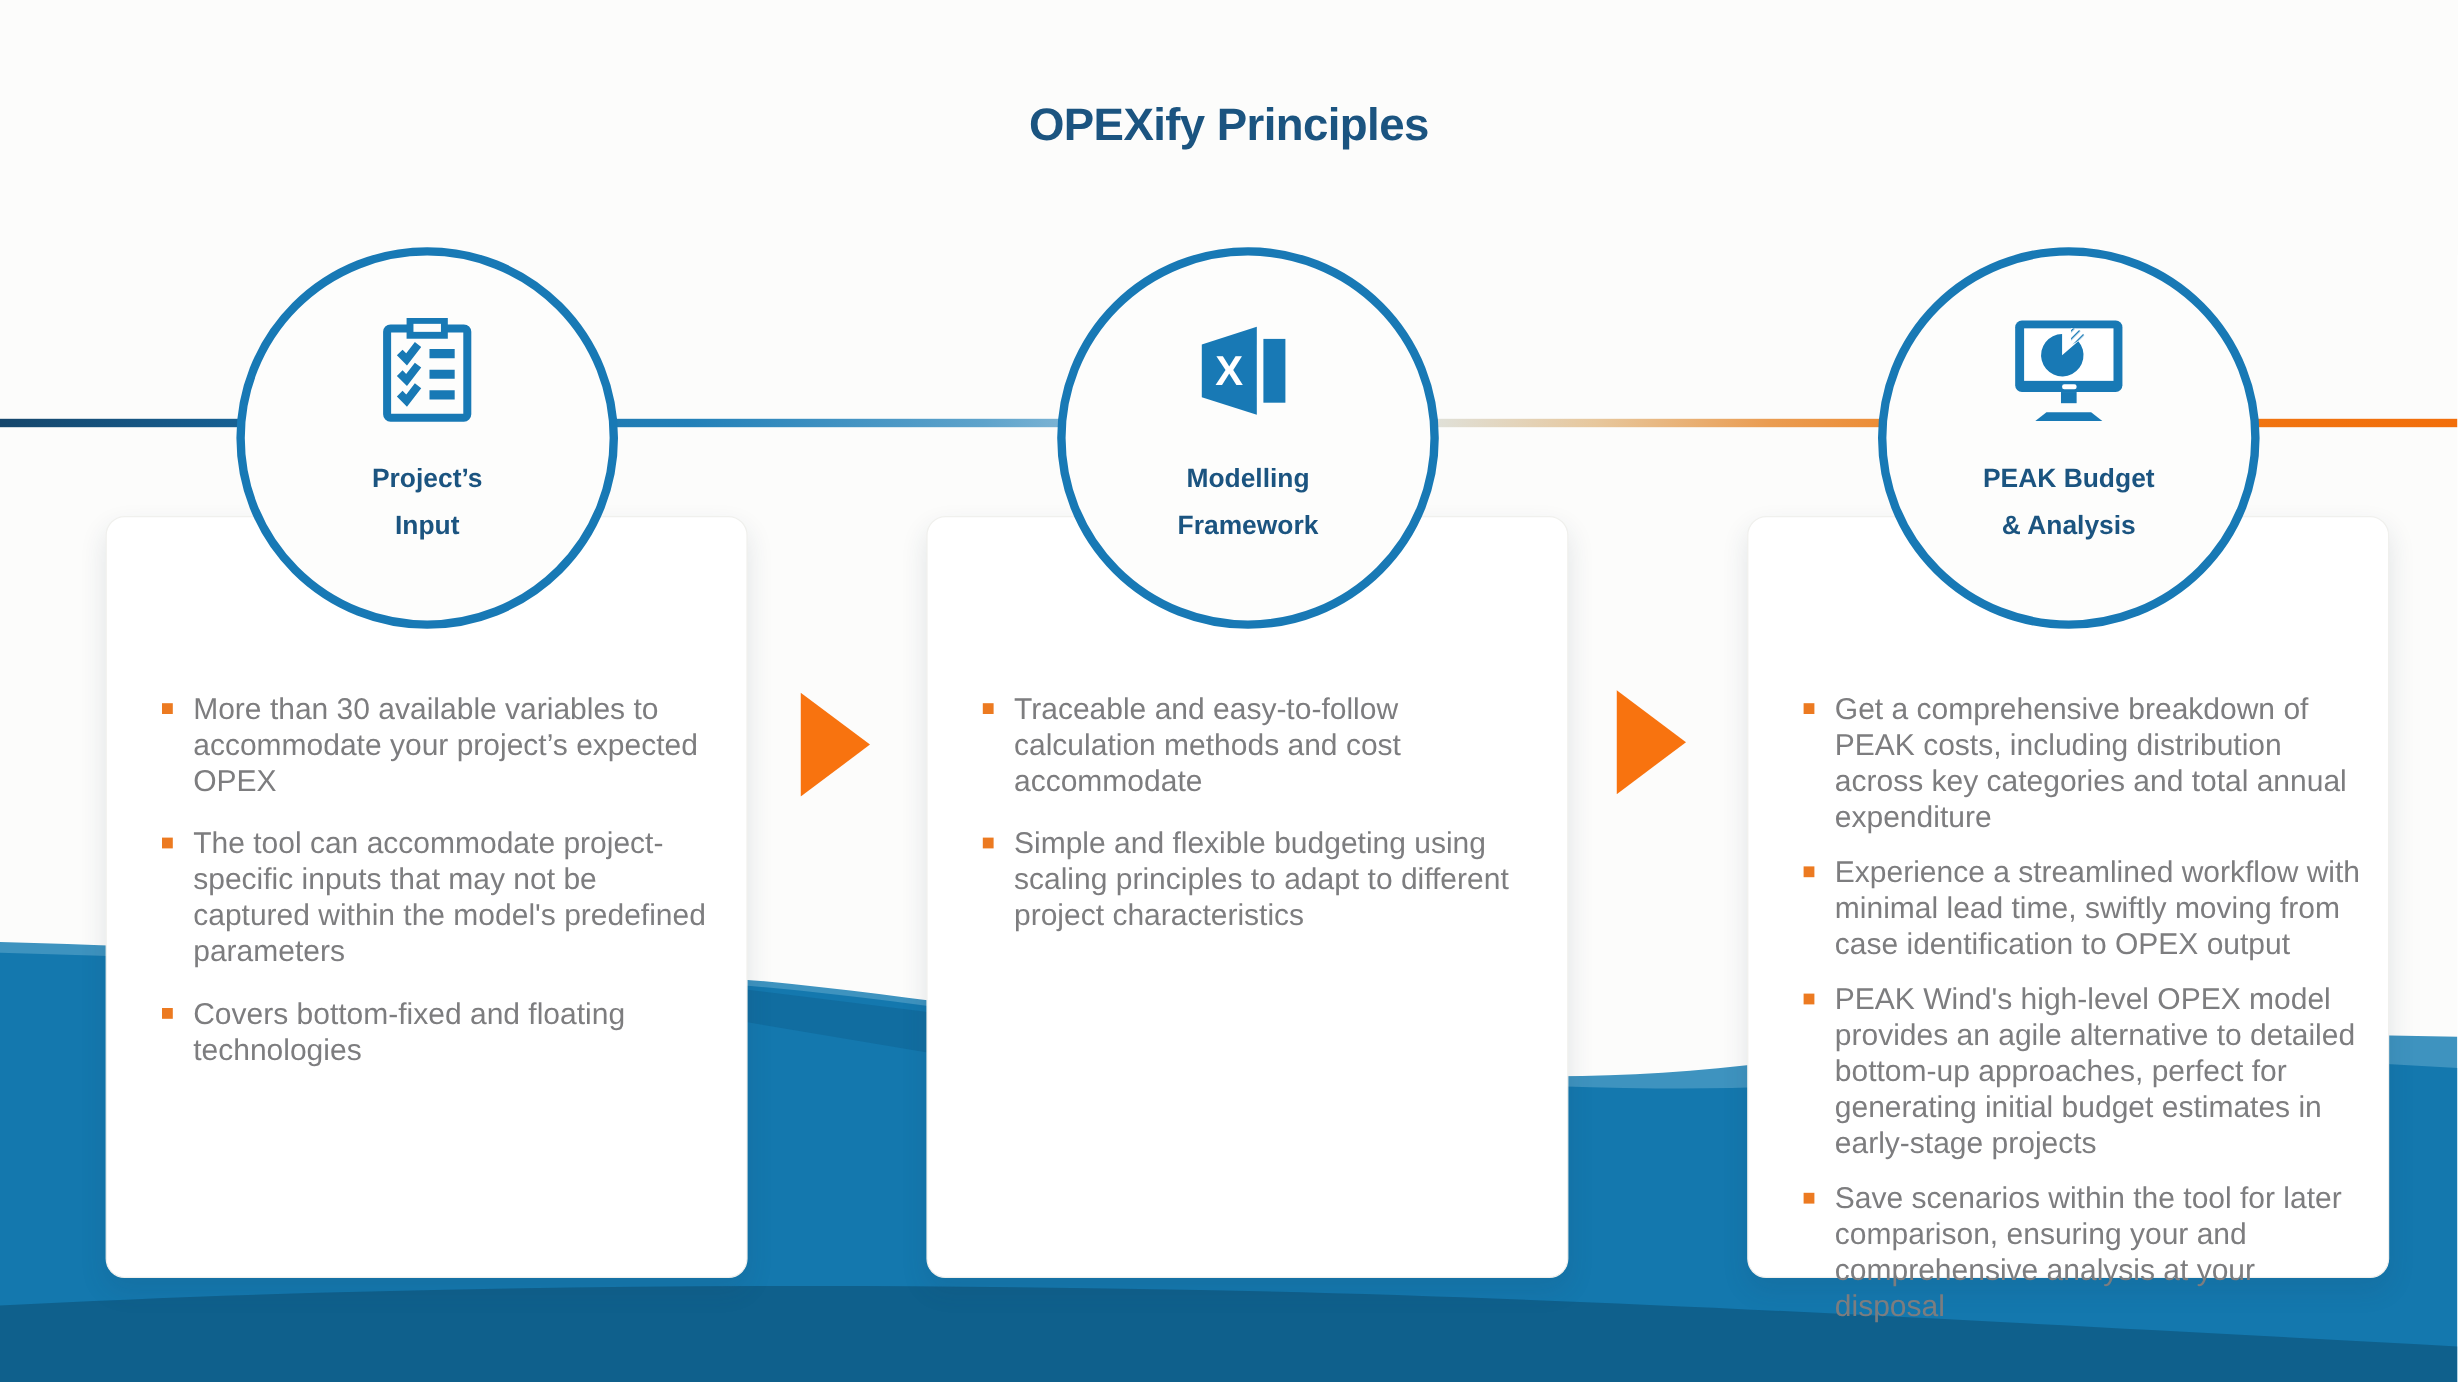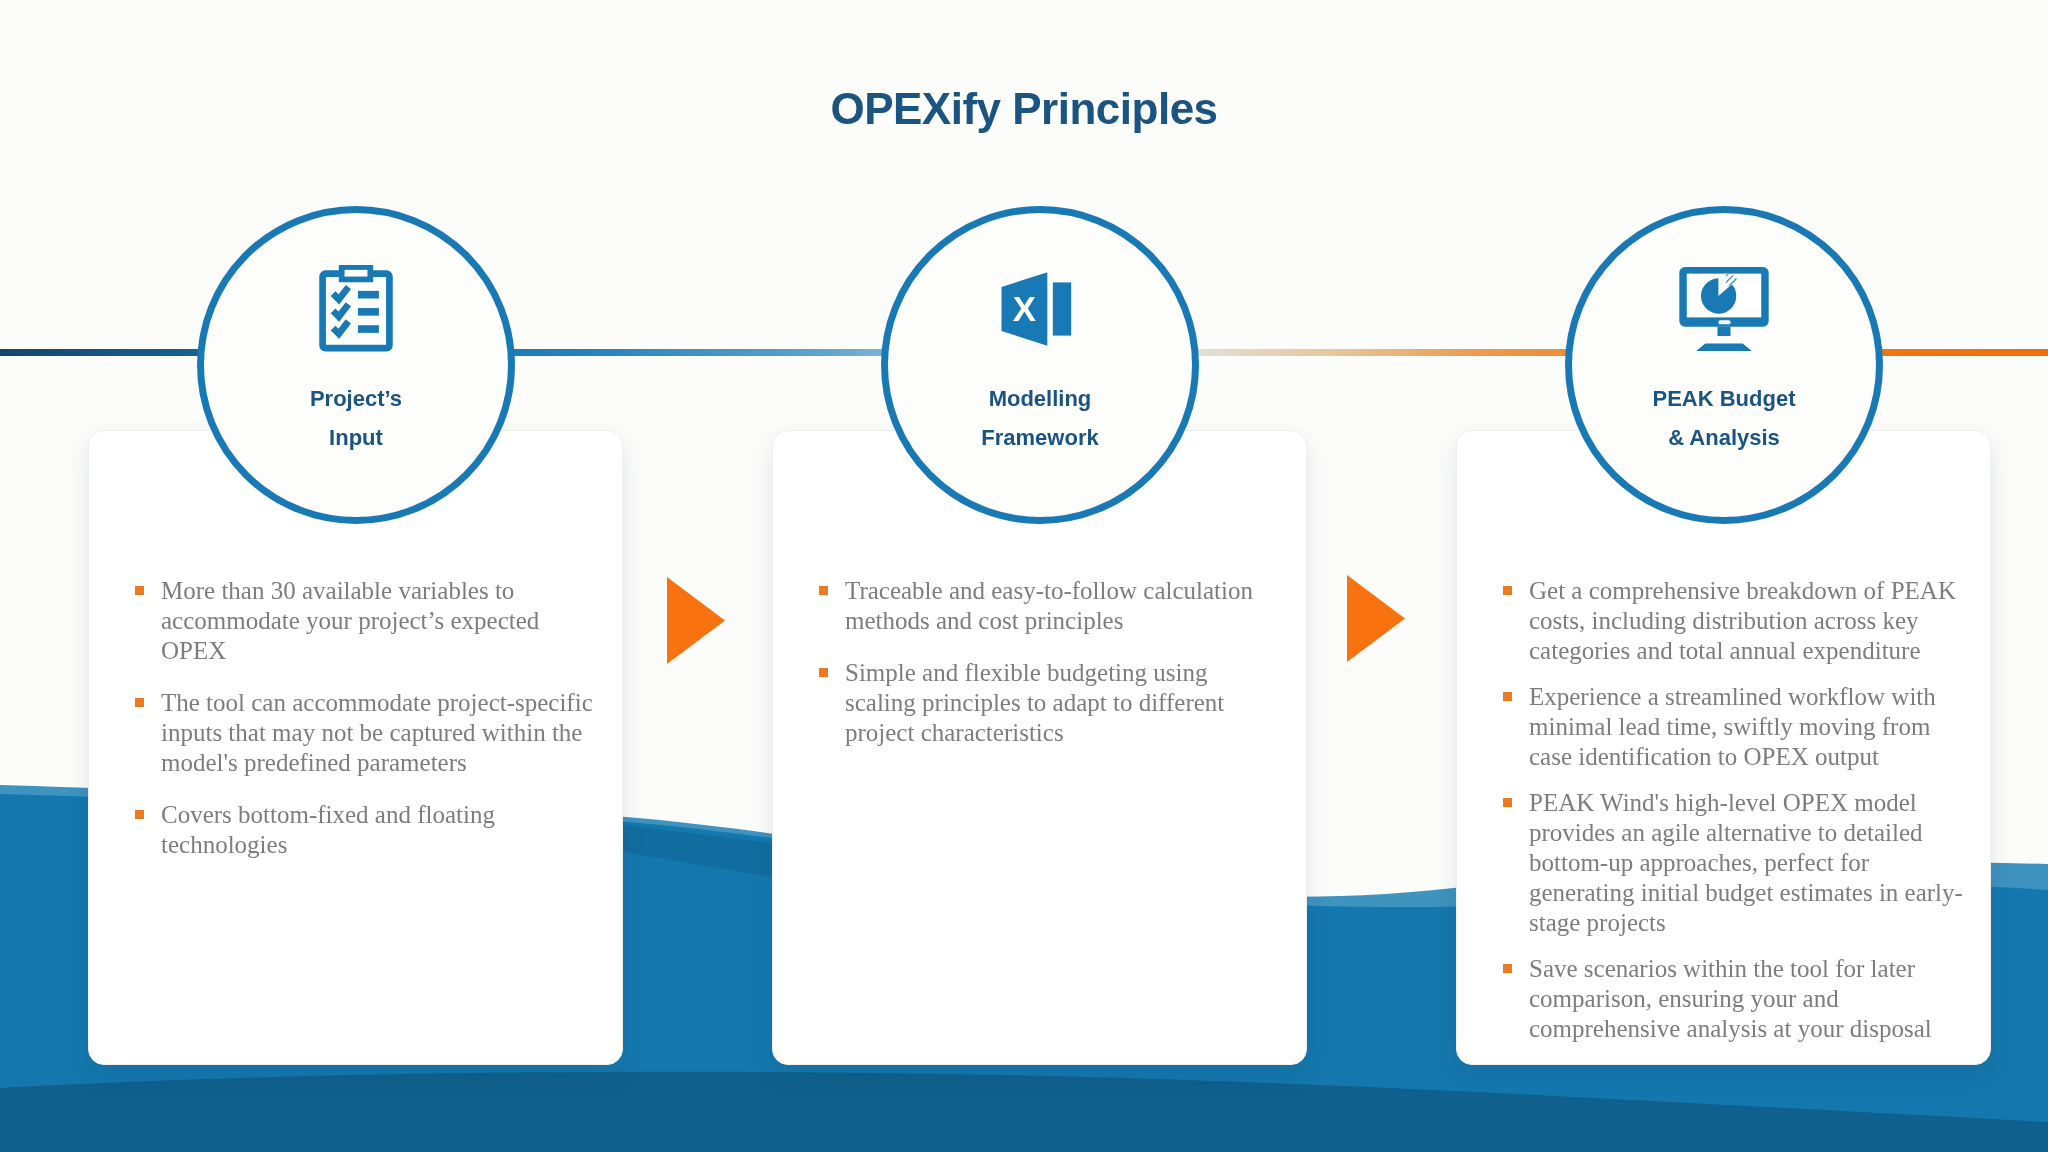--- a/index.html
+++ b/index.html
@@ -3,41 +3,41 @@
 <meta charset="utf-8">
 <style>
   html,body{margin:0;padding:0;background:#fff;}
   .stage{
     position:relative;width:2048px;height:1152px;overflow:hidden;
     background:#FCFCFB;font-family:"Liberation Sans",sans-serif;
   }
   
   .title{
     position:absolute;top:84px;left:0;width:2048px;text-align:center;
-    font-size:44px;font-weight:bold;color:#1B5480;letter-spacing:-0.5px;z-index:2;margin:0;
+    font-size:38px;font-weight:bold;color:#1B5480;letter-spacing:-0.5px;z-index:2;margin:0;
   }
   
   .hline{
     position:absolute;top:349px;left:0;width:2048px;height:7px;z-index:2;
     background:linear-gradient(90deg,#15466B 0%,#17679D 12%,#2280B8 28%,#5EA3CB 40%,
       #B7D5E7 50%,#DFE2DC 58%,#E7C79C 65%,#EA9C51 72%,#EF7B17 82%,#F26E0A 100%);
   }
   
   .waves{position:absolute;left:0;top:780px;width:2048px;height:372px;z-index:1;}
   
   .card{
     position:absolute;top:430px;width:535px;height:635px;background:#FFFFFF;
     border:1px solid #F0F0ED;border-radius:16px;z-index:3;
     box-shadow:0 10px 22px rgba(30,55,80,.12);
     box-sizing:border-box;padding:145px 22px 0 46px;
   }
   .card-1{left:88px;}
   .card-2{left:772px;}
   .card-3{left:1456px;}
-  .bullet{position:relative;padding-left:26px;margin:0 0 22px 0;font-family:Liberation Serif, serif;}
+  .bullet{position:relative;padding-left:26px;margin:0 0 22px 0;}
   .card-3 .bullet{margin-bottom:16px;}
   .bsq{
     position:absolute;left:0;top:10px;width:9px;height:9px;background:#EC7A21;display:block;
   }
   .bullet p{
     margin:0;font-size:25px;line-height:30px;color:#7D7D7F;
   }
   
   .arrow{
     position:absolute;width:58px;height:87px;background:#F8730F;z-index:4;
@@ -88,21 +88,21 @@
     </div>
     <div class="bullet">
       <span class="bsq"></span>
       <p>Covers bottom-fixed and floating technologies</p>
     </div>
   </div>
 
   <div class="card card-2">
     <div class="bullet">
       <span class="bsq"></span>
-      <p>Traceable and easy-to-follow calculation methods and cost principles</p>
+      <p>Traceable and easy-to-follow calculation methods and cost accommodate</p>
     </div>
     <div class="bullet">
       <span class="bsq"></span>
       <p>Simple and flexible budgeting using scaling principles to adapt to different project characteristics</p>
     </div>
   </div>
 
   <div class="card card-3">
     <div class="bullet">
       <span class="bsq"></span>

